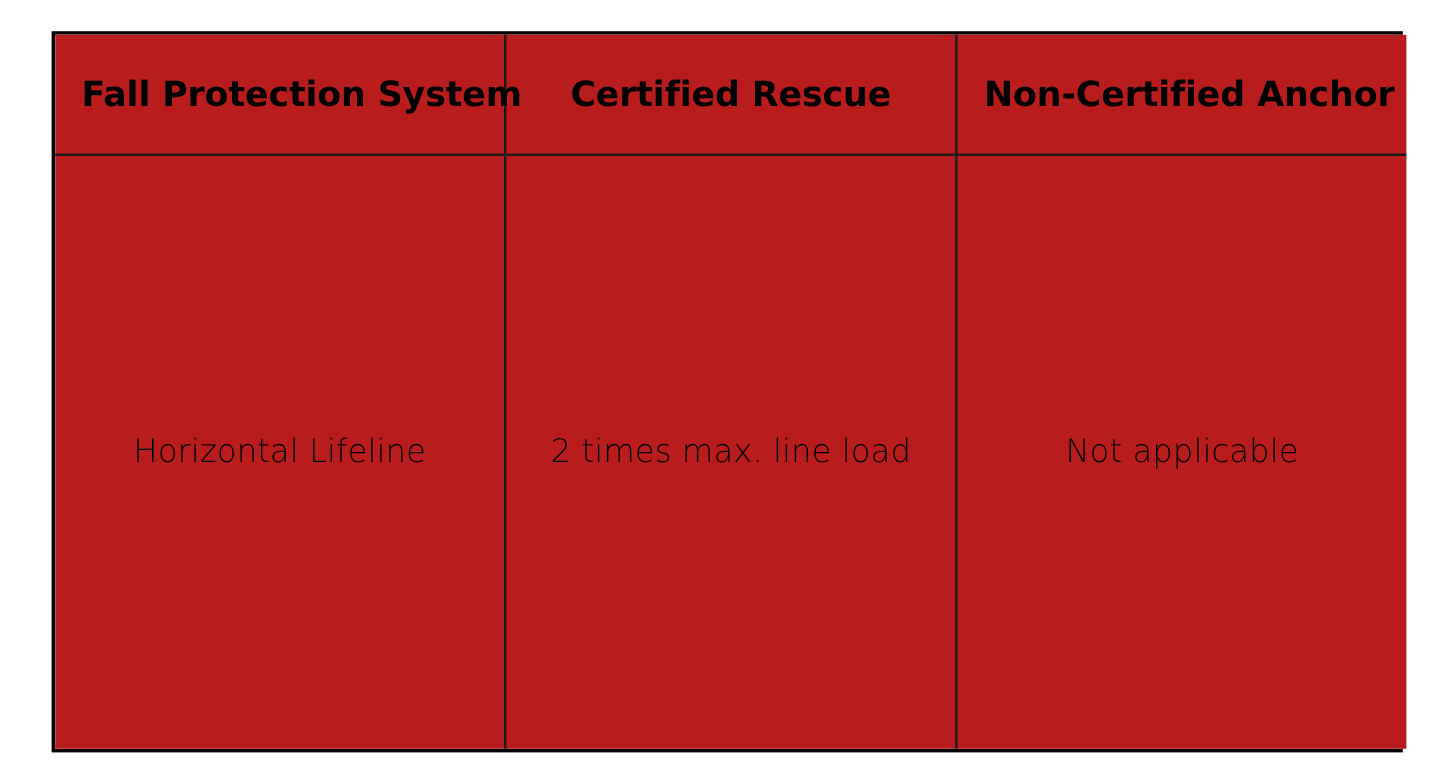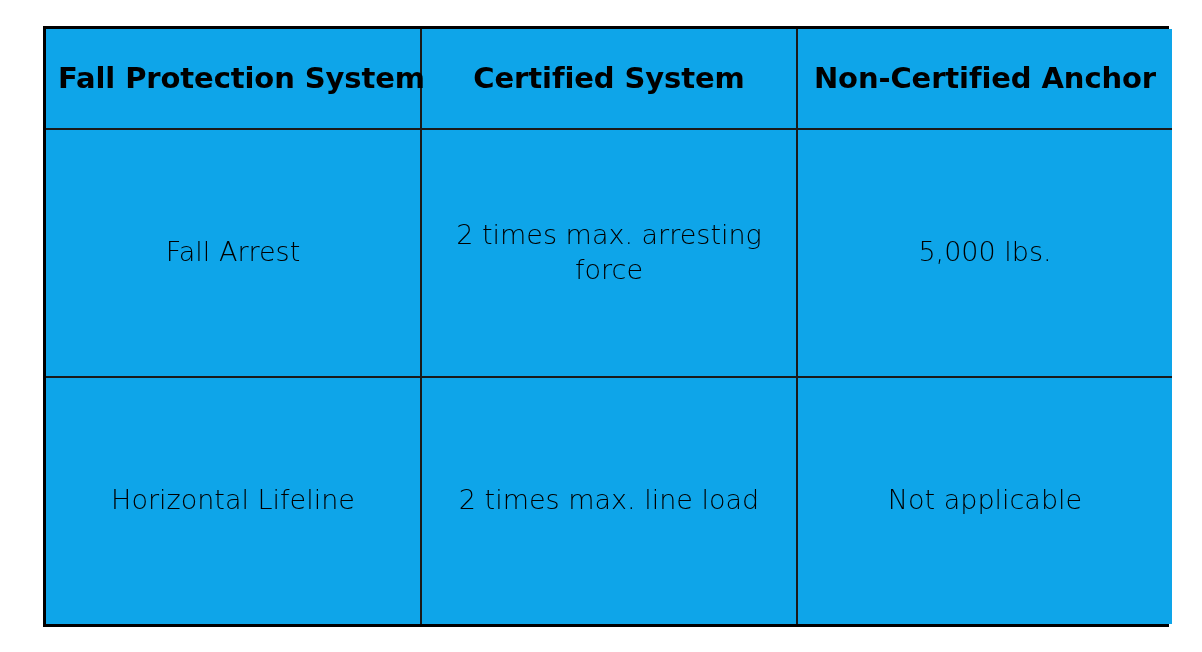--- a/index.html
+++ b/index.html
@@ -42,23 +42,23 @@
   }
 
   table.fall-table col.c1 { width: 375px; }
   table.fall-table col.c2 { width: 376px; }
   table.fall-table col.c3 { width: 375px; }
 
   table.fall-table th,
   table.fall-table td {
     text-align: center;
     vertical-align: middle;
-    padding: 4px 12px;
+    padding: 4px 22px;
     box-sizing: border-box;
-    background: #0ea5e9;
+    background: #b91c1c;
   }
 
   
   table.fall-table th:nth-child(1),
   table.fall-table td:nth-child(1),
   table.fall-table th:nth-child(2),
   table.fall-table td:nth-child(2) {
     border-right: 2px solid #1a1a1a;
   }
 
@@ -112,40 +112,29 @@
         <col class="c2">
         <col class="c3">
       </colgroup>
 
       <thead>
         <tr>
           <th>
             <span class="hdr-text">Fall Protection System</span>
           </th>
           <th>
-            <span class="hdr-text">Certified System</span>
+            <span class="hdr-text">Certified Rescue</span>
           </th>
           <th>
             <span class="hdr-text">Non-Certified Anchor</span>
           </th>
         </tr>
       </thead>
 
       <tbody>
-        <tr>
-          <td>
-            <span class="cell-text nowrap">Fall Arrest</span>
-          </td>
-          <td>
-            <span class="cell-text">2 times max. arresting force</span>
-          </td>
-          <td>
-            <span class="cell-text nowrap">5,000 lbs.</span>
-          </td>
-        </tr>
 
 
 
 
         <tr>
           <td>
             <span class="cell-text nowrap">Horizontal Lifeline</span>
           </td>
           <td>
             <span class="cell-text nowrap">2 times max. line load</span>

